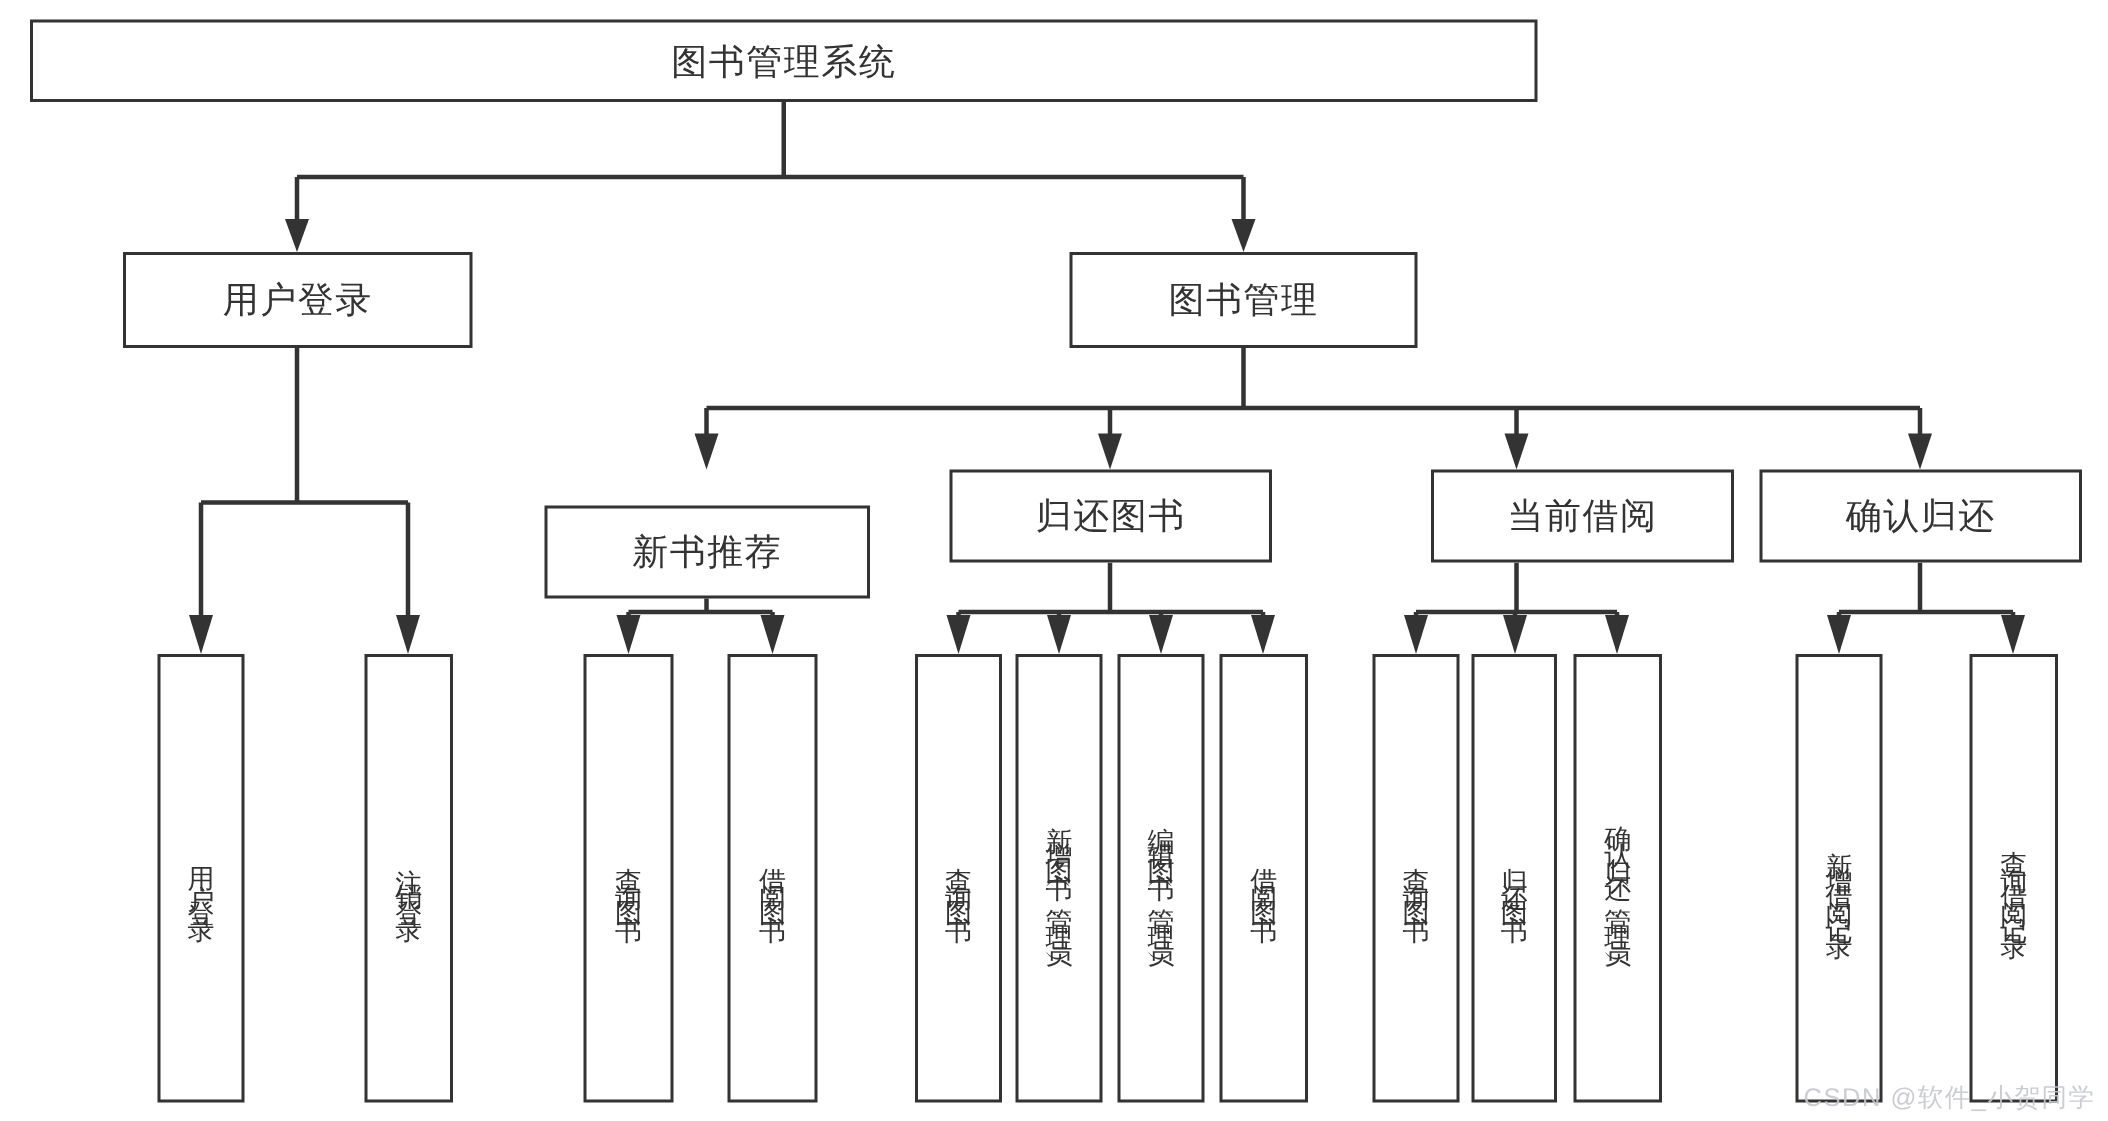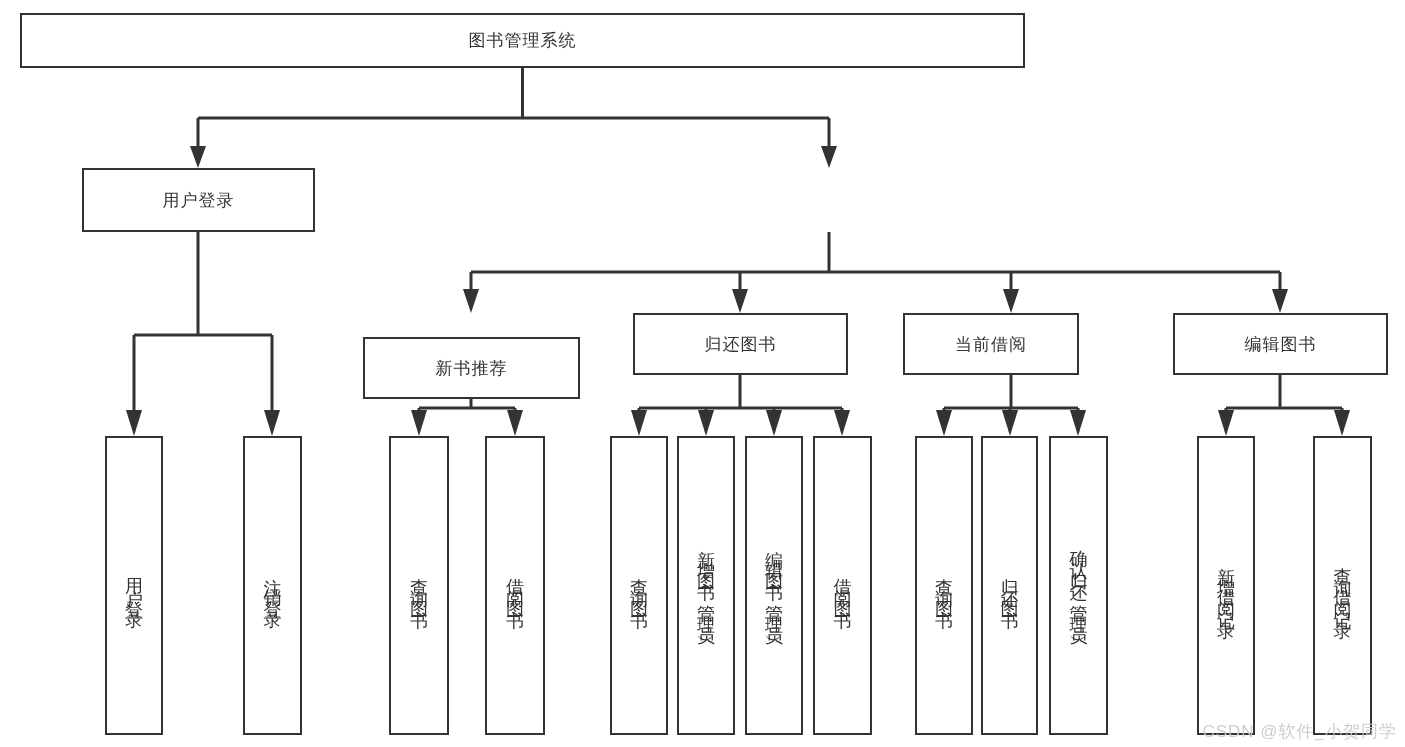--- a/index.html
+++ b/index.html
@@ -26,21 +26,21 @@
     box-sizing: border-box;
     background: #ffffff;
     border: 2.5px solid #333333;
     display: flex;
     align-items: center;
     justify-content: center;
     color: #333333;
     z-index: 2;
   }
   .hnode {
-    font-size: 17px;
+    font-size: 24px;
     letter-spacing: 1px;
     white-space: nowrap;
   }
   .vnode {
     font-size: 18px;
   }
   .vnode .vlabel {
     writing-mode: vertical-rl;
     text-orientation: mixed;
     letter-spacing: 11px;
@@ -113,32 +113,35 @@
     </g>
   </svg>
 
   <div class="node hnode" style="left:20px; top:13px; width:1005px; height:55px;">
     <span>图书管理系统</span>
   </div>
 
   <div class="node hnode" style="left:82px; top:168px; width:233px; height:64px;">
     <span>用户登录</span>
   </div>
+  <div class="node hnode" style="left:713px; top:168px; width:232px; height:64px;">
+    <span>图书管理</span>
+  </div>
 
   <div class="node hnode" style="left:363px; top:313px; width:217px; height:62px;margin-top:24px;">
     <span>新书推荐</span>
   </div>
   <div class="node hnode" style="left:633px; top:313px; width:215px; height:62px;">
     <span>归还图书</span>
   </div>
-  <div class="node hnode" style="left:903px; top:313px; width:176px; height:62px;">
+  <div class="node hnode" style="left:954px; top:313px; width:202px; height:62px;">
     <span>当前借阅</span>
   </div>
   <div class="node hnode" style="left:1173px; top:313px; width:215px; height:62px;">
-    <span>编辑图书</span>
+    <span>确认归还</span>
   </div>
 
   <div class="node vnode" style="left:105px; top:436px; width:58px; height:299px;">
     <span class="vlabel">用户登录</span>
   </div>
   <div class="node vnode" style="left:243px; top:436px; width:59px; height:299px;">
     <span class="vlabel">注销登录</span>
   </div>
 
   <div class="node vnode" style="left:389px; top:436px; width:60px; height:299px;">

